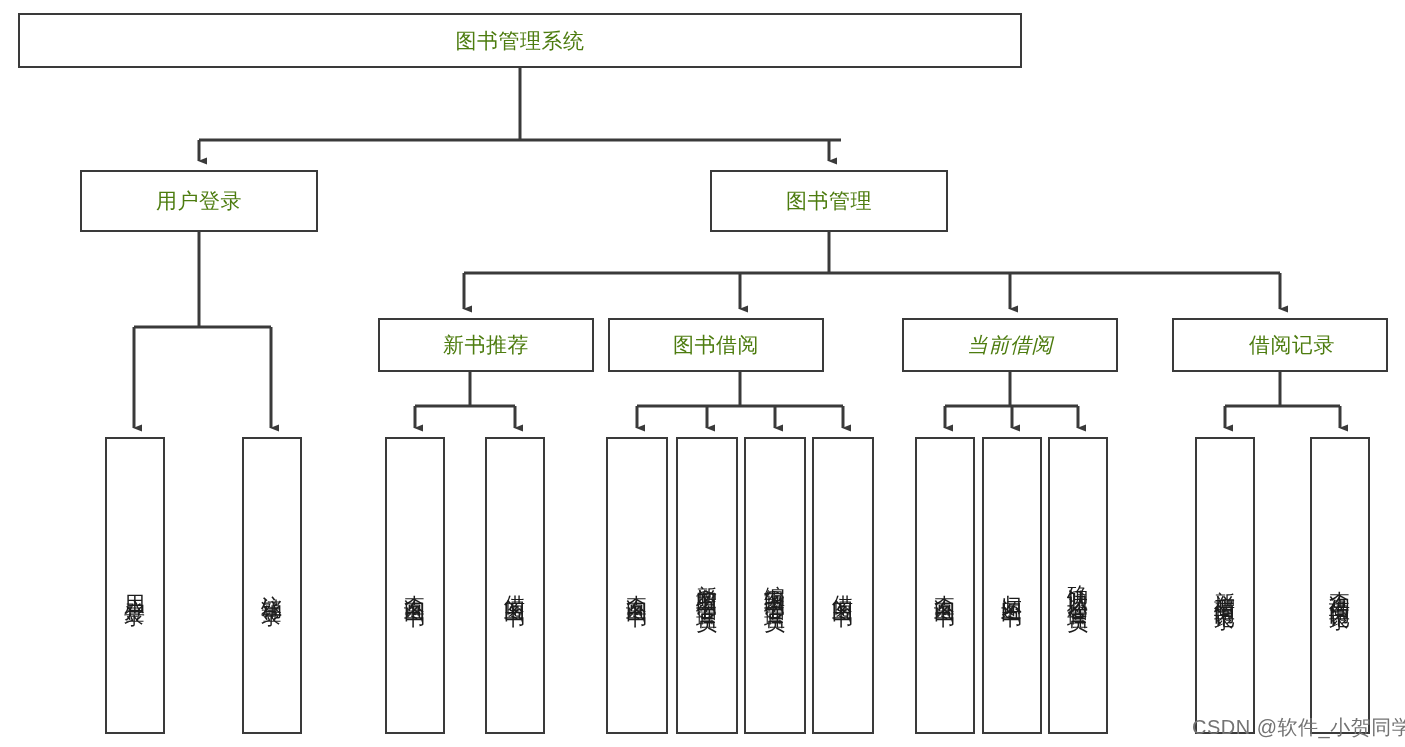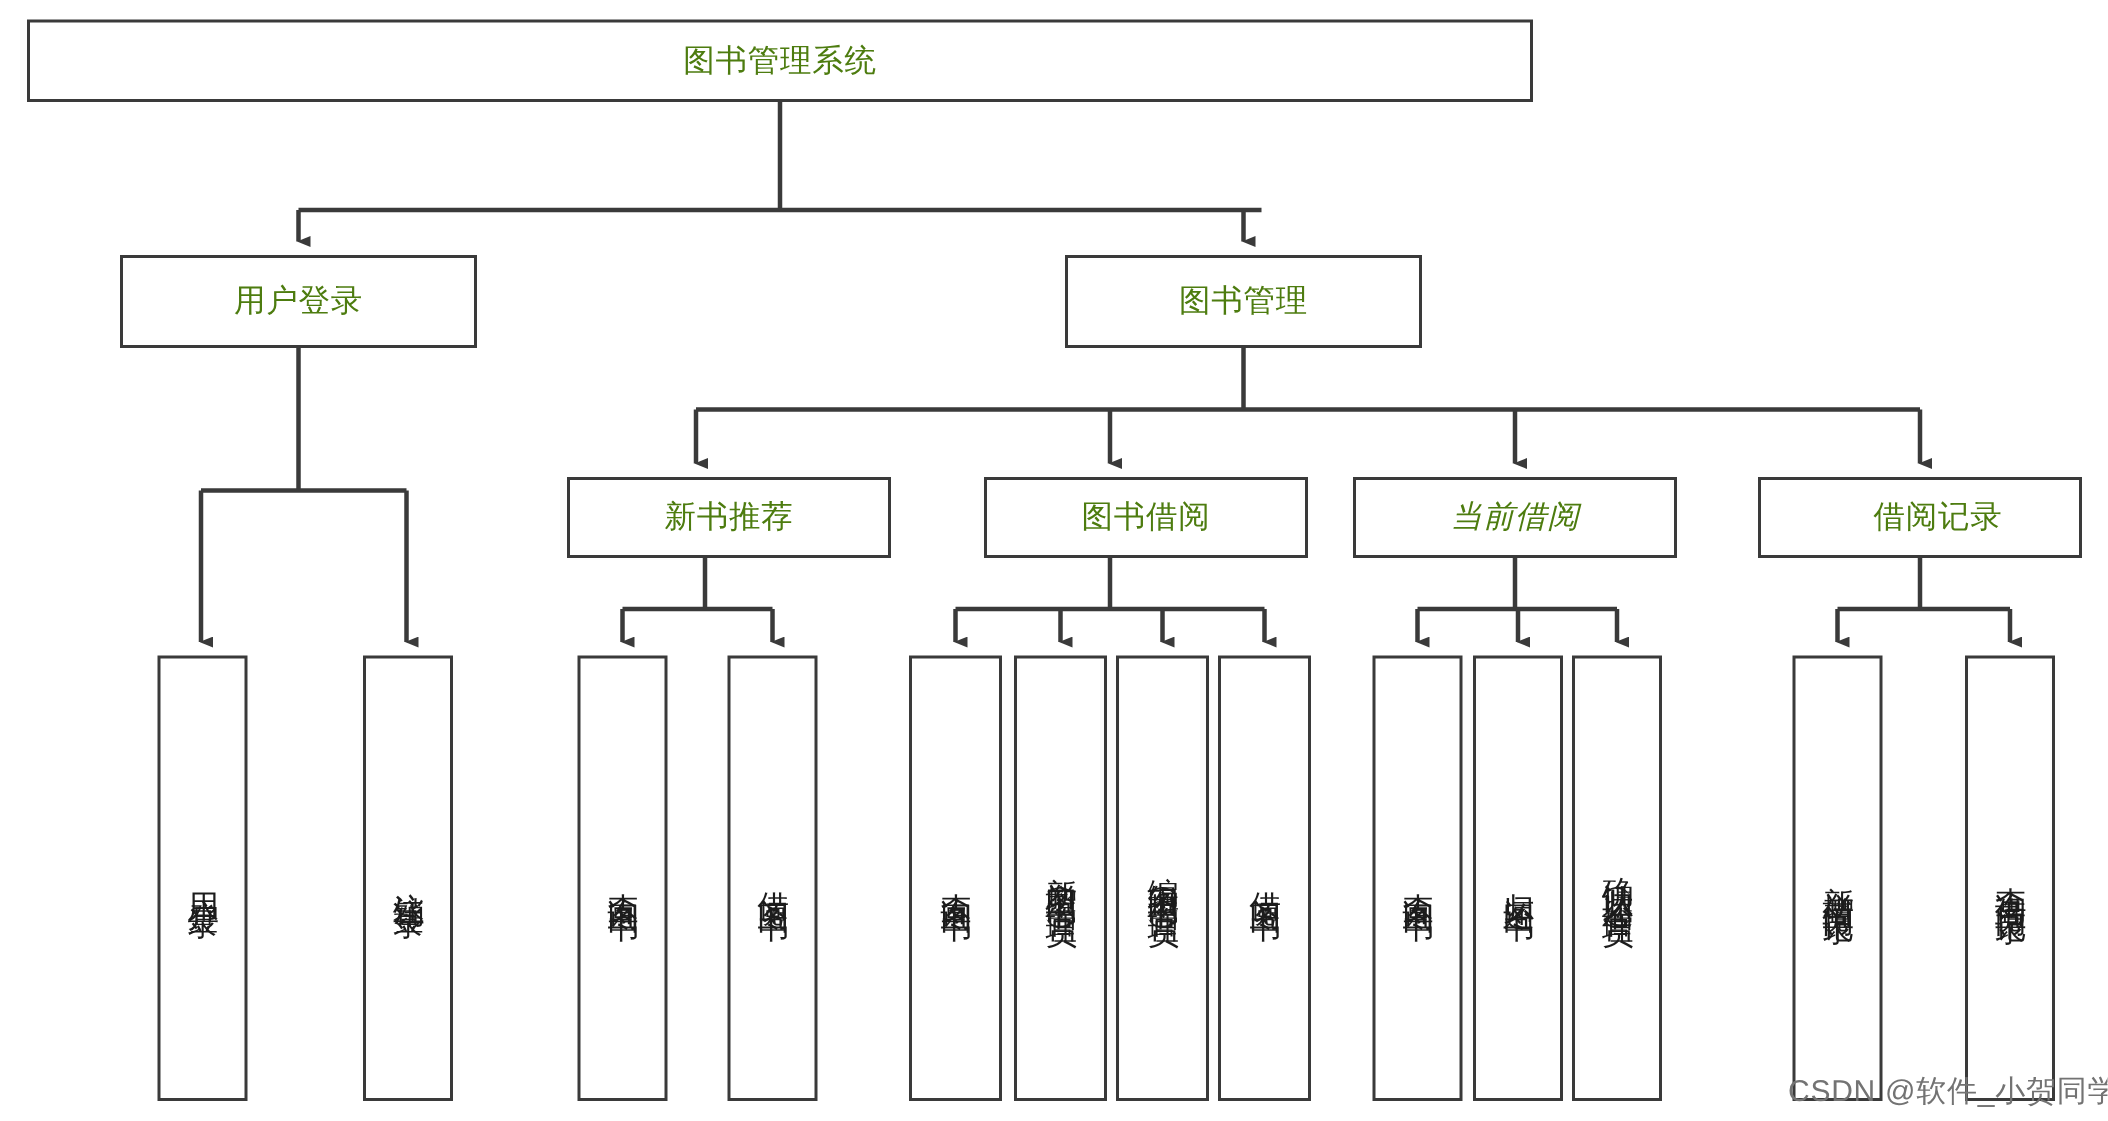--- a/index.html
+++ b/index.html
@@ -136,21 +136,21 @@
   <div class="node-box" style="left: 80px; top: 170px; width: 238px; height: 62px;">
     <span class="node-label-h">用户登录</span>
   </div>
   <div class="node-box" style="left: 710px; top: 170px; width: 238px; height: 62px;">
     <span class="node-label-h">图书管理</span>
   </div>
 
   <div class="node-box" style="left: 378px; top: 318px; width: 216px; height: 54px;">
     <span class="node-label-h">新书推荐</span>
   </div>
-  <div class="node-box" style="left: 656px; top: 318px; width: 216px; height: 54px;">
+  <div class="node-box" style="left: 608px; top: 318px; width: 216px; height: 54px;">
     <span class="node-label-h">图书借阅</span>
   </div>
   <div class="node-box" style="left: 902px; top: 318px; width: 216px; height: 54px; font-style: italic;">
     <span class="node-label-h">当前借阅</span>
   </div>
   <div class="node-box" style="left: 1172px; top: 318px; width: 216px; height: 54px; padding-left: 24px;">
     <span class="node-label-h">借阅记录</span>
   </div>
 
   <div class="node-box" style="left: 105px; top: 437px; width: 60px; height: 297px;">

